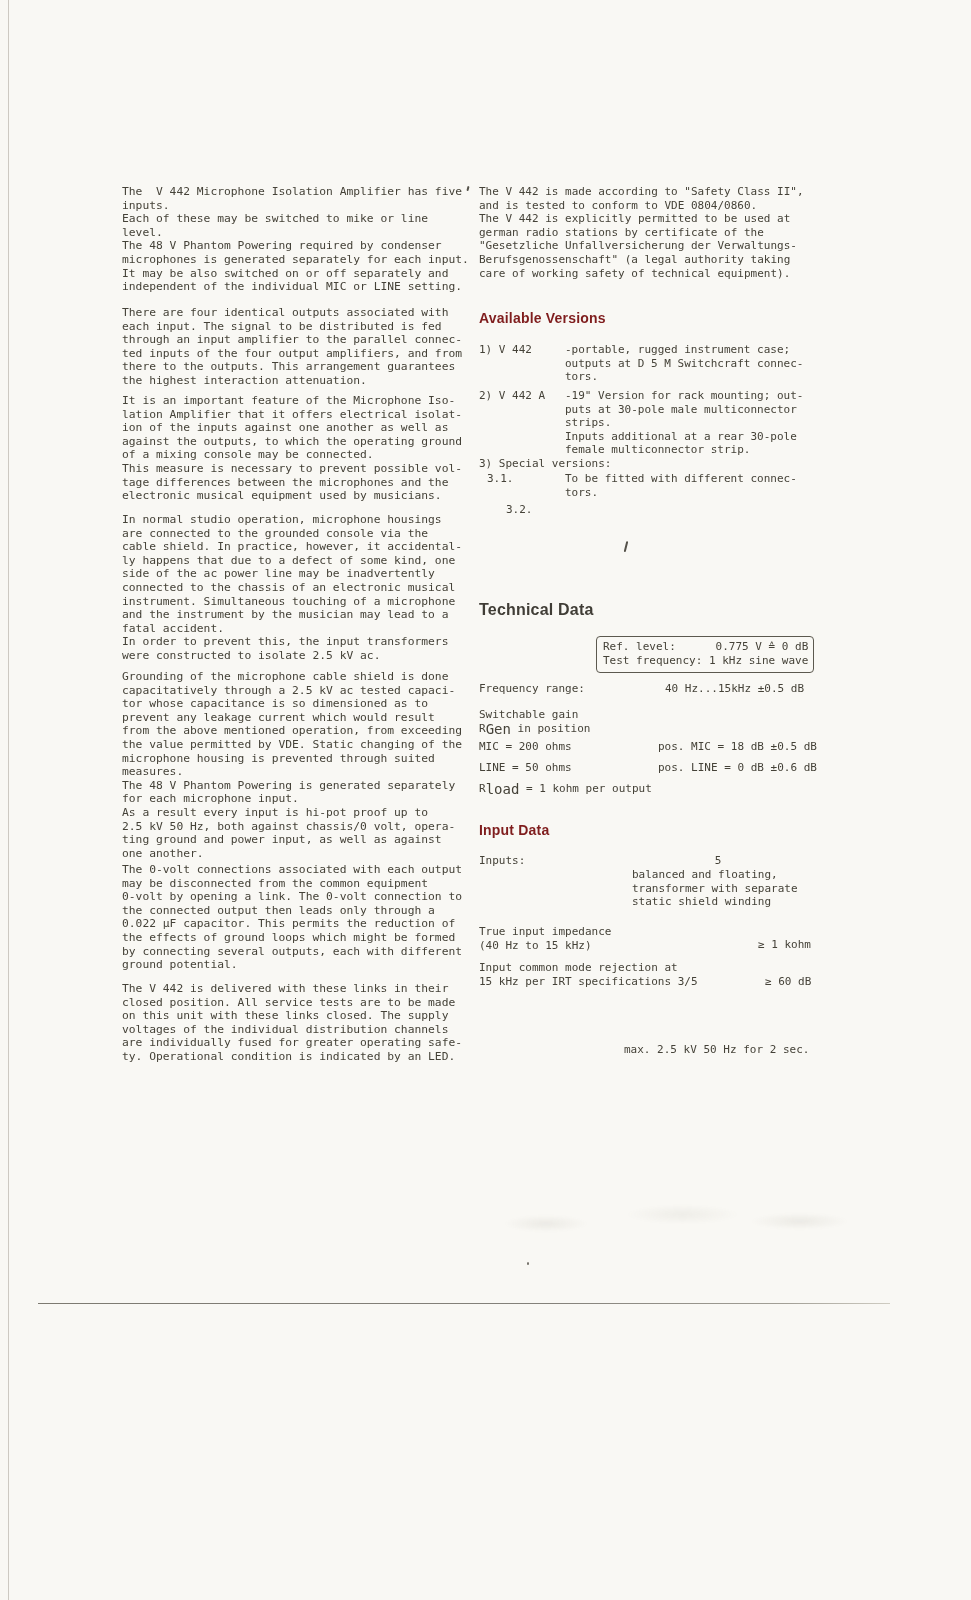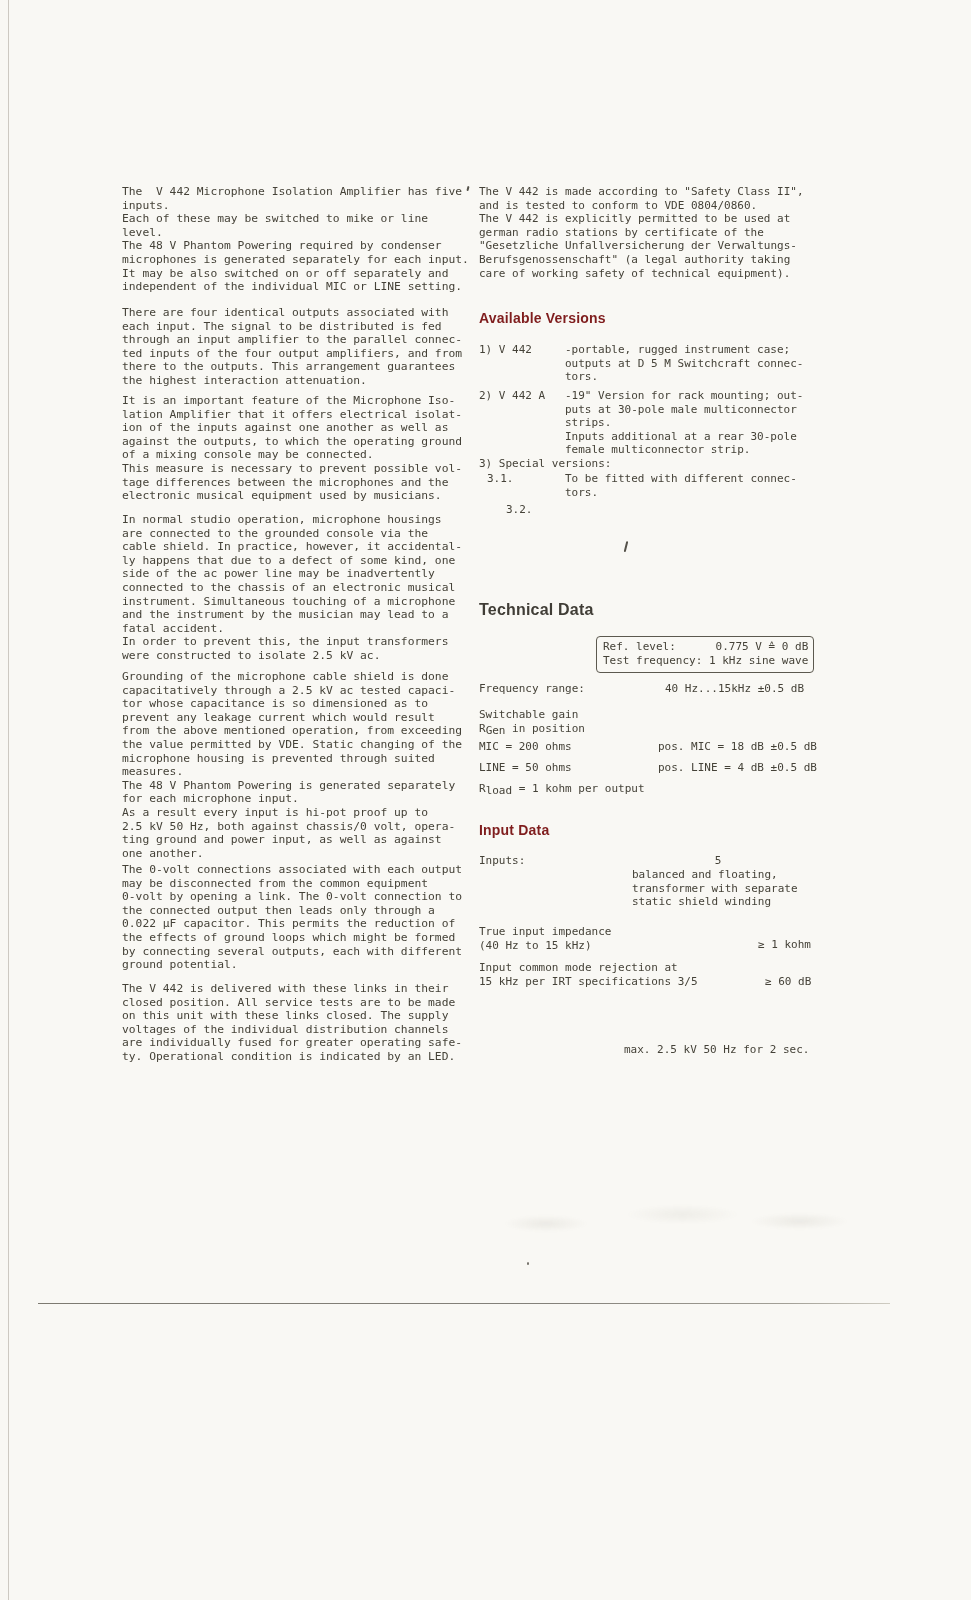--- a/index.html
+++ b/index.html
@@ -37,21 +37,21 @@
     position:absolute; left:596px; top:636px;
     border:1.3px solid #5c594f;
     border-radius:4px;
     padding:3px 5px 4px 6px;
     background:transparent;
   }
   .refbox .mono-line {
     font-family:"DejaVu Sans Mono","DejaVu Sans", monospace;
     font-size:11px; line-height:14px; color:#454238; white-space:pre;
   }
-  .sb { font-size:11px; line-height:0; vertical-align:-2px; }
+  .sb { font-size:14px; line-height:0; vertical-align:-2px; }
   .rule {
     position:absolute; left:38px; top:1303px; width:852px; height:1.4px;
     background:linear-gradient(to right, #7d7a71 0%, #84817a 60%, #a3a097 88%, #cfccc2 100%);
   }
   .stray-line {
     position:absolute; background:#55524a; border-radius:1px;
   }
   .speck { position:absolute; background:#6f6c63; border-radius:50%; }
   .ghost {
     position:absolute; left:468px; top:1196px; width:390px; height:46px;
@@ -171,21 +171,21 @@
 
   <div class="mono rc" style="left:479px; top:682px">Frequency range:</div>
   <div class="mono rc" style="left:665px; top:682px">40 Hz...15kHz ±0.5 dB</div>
 
   <div class="mono rc" style="left:479px; top:708px"><span>Switchable gain</span><br><span>R</span><sub class="sb">Gen</sub><span> in position</span></div>
 
   <div class="mono rc" style="left:479px; top:740px">MIC = 200 ohms</div>
   <div class="mono rc" style="left:658px; top:740px">pos. MIC = 18 dB ±0.5 dB</div>
 
   <div class="mono rc" style="left:479px; top:761px">LINE = 50 ohms</div>
-  <div class="mono rc" style="left:658px; top:761px">pos. LINE = 4 dB ±0.5 dB</div>
+  <div class="mono rc" style="left:658px; top:761px">pos. LINE = 0 dB ±0.6 dB</div>
 
   <div class="mono rc" style="left:479px; top:782px"><span>R</span><sub class="sb">load</sub><span> = 1 kohm per output</span></div>
 
   <div class="h h-sm" style="left:479px; top:822px">Input Data</div>
 
   <div class="mono rc" style="left:479px; top:854px">Inputs:</div>
   <div class="mono rc" style="left:632px; top:854px; width:172px; text-align:center">5</div>
   <div class="mono rc" style="left:632px; top:868px; width:200px">balanced and floating,
 transformer with separate
 static shield winding</div>

